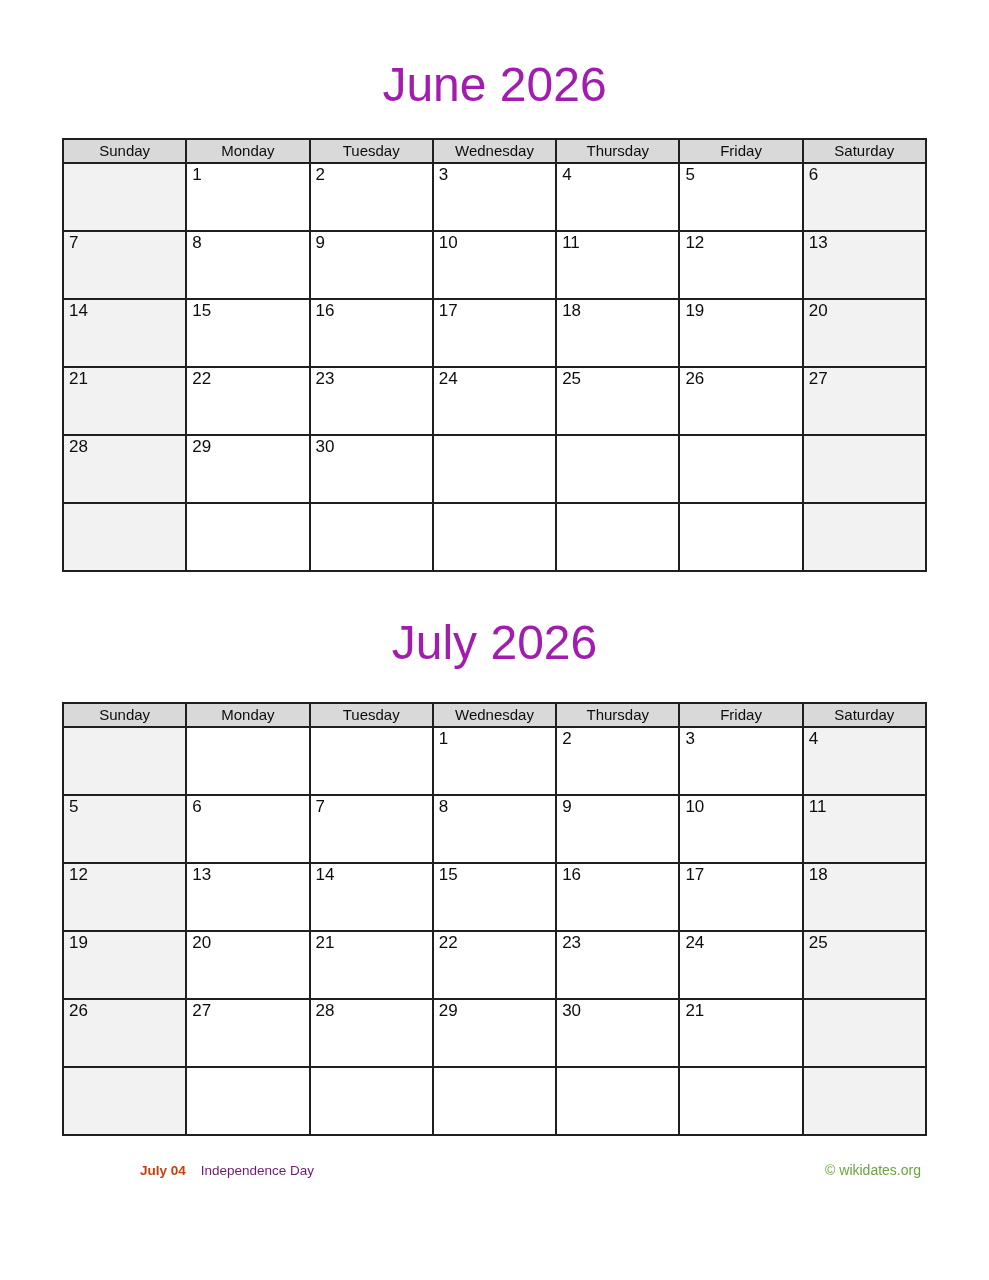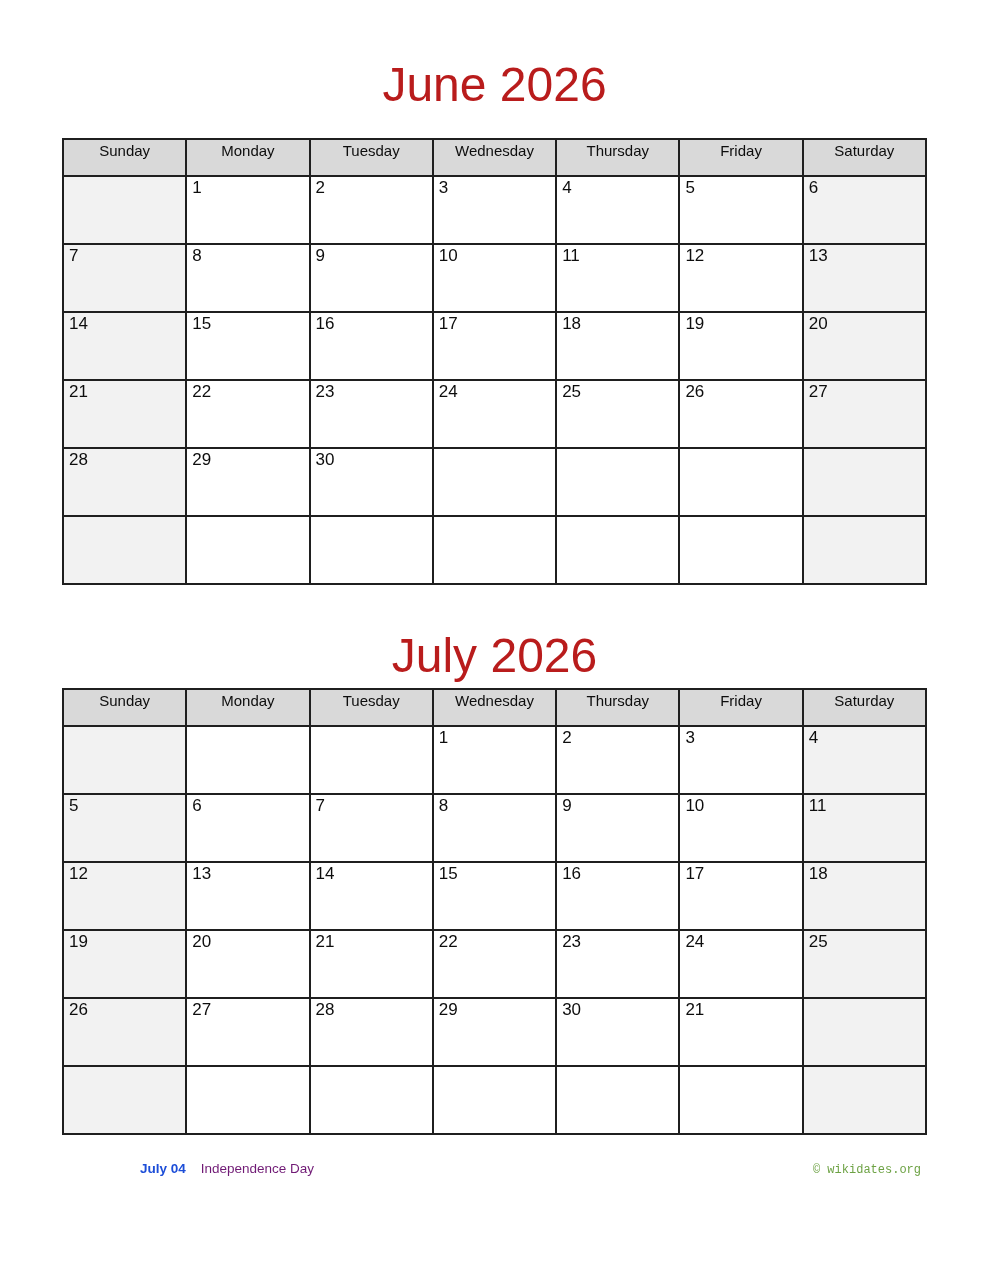--- a/index.html
+++ b/index.html
@@ -17,39 +17,39 @@
     box-sizing: border-box;
     padding-top: 56px;
     overflow: hidden;
   }
   .month-title {
     text-align: center;
     font-size: 48px;
     line-height: 1.2;
     font-weight: 400;
     margin: 0 0 24px 0;
-    color: #b91c1c;
+    color: #a21caf;
   }
   .month-block.second .month-title {
     margin-top: 42px;
-    margin-bottom: 4px;
+    margin-bottom: 31px;
   }
   table.calendar {
     width: 865px;
     margin: 0 auto;
     border-collapse: collapse;
     table-layout: fixed;
     border: 2px solid #1f1f1f;
   }
   table.calendar th {
     background: #d9d9d9;
     border: 2px solid #1f1f1f;
     font-size: 15px;
     font-weight: 400;
-    padding: 2px 0 16px 0;
+    padding: 2px 0 3px 0;
     color: #0d0d0d;
   }
   table.calendar td {
     border: 2px solid #1f1f1f;
     height: 65px;
     vertical-align: top;
     text-align: left;
     font-size: 17px;
     padding: 1px 0 0 5px;
     background: #ffffff;
@@ -72,26 +72,25 @@
     gap: 15px;
     align-items: baseline;
   }
   .holiday-date {
     font-weight: 700;
   }
   .holiday-name {
     color: #701a75;
   }
   .copyright {
-    font-size: 12px;
+    font-size: 14px;
     padding-right: 6px;
-    font-family: Liberation Mono, monospace;
   }
 </style>
-<style>table.calendar th{background:#d9d9d9;}table.calendar td.weekend{background:#f2f2f2;}table.calendar, table.calendar th, table.calendar td{border-color:#1f1f1f;}.holiday-date{color:#1d4ed8;}.copyright{color:#6da244;}</style></head>
+<style>table.calendar th{background:#d9d9d9;}table.calendar td.weekend{background:#f2f2f2;}table.calendar, table.calendar th, table.calendar td{border-color:#1f1f1f;}.holiday-date{color:#c2410c;}.copyright{color:#6da244;}</style></head>
 <body>
 
 <div class="page">
 
   <div id="calendars">
   <section class="month-block">
     <h1 class="month-title">June 2026</h1>
     <table class="calendar">
       <thead>
         <tr>

